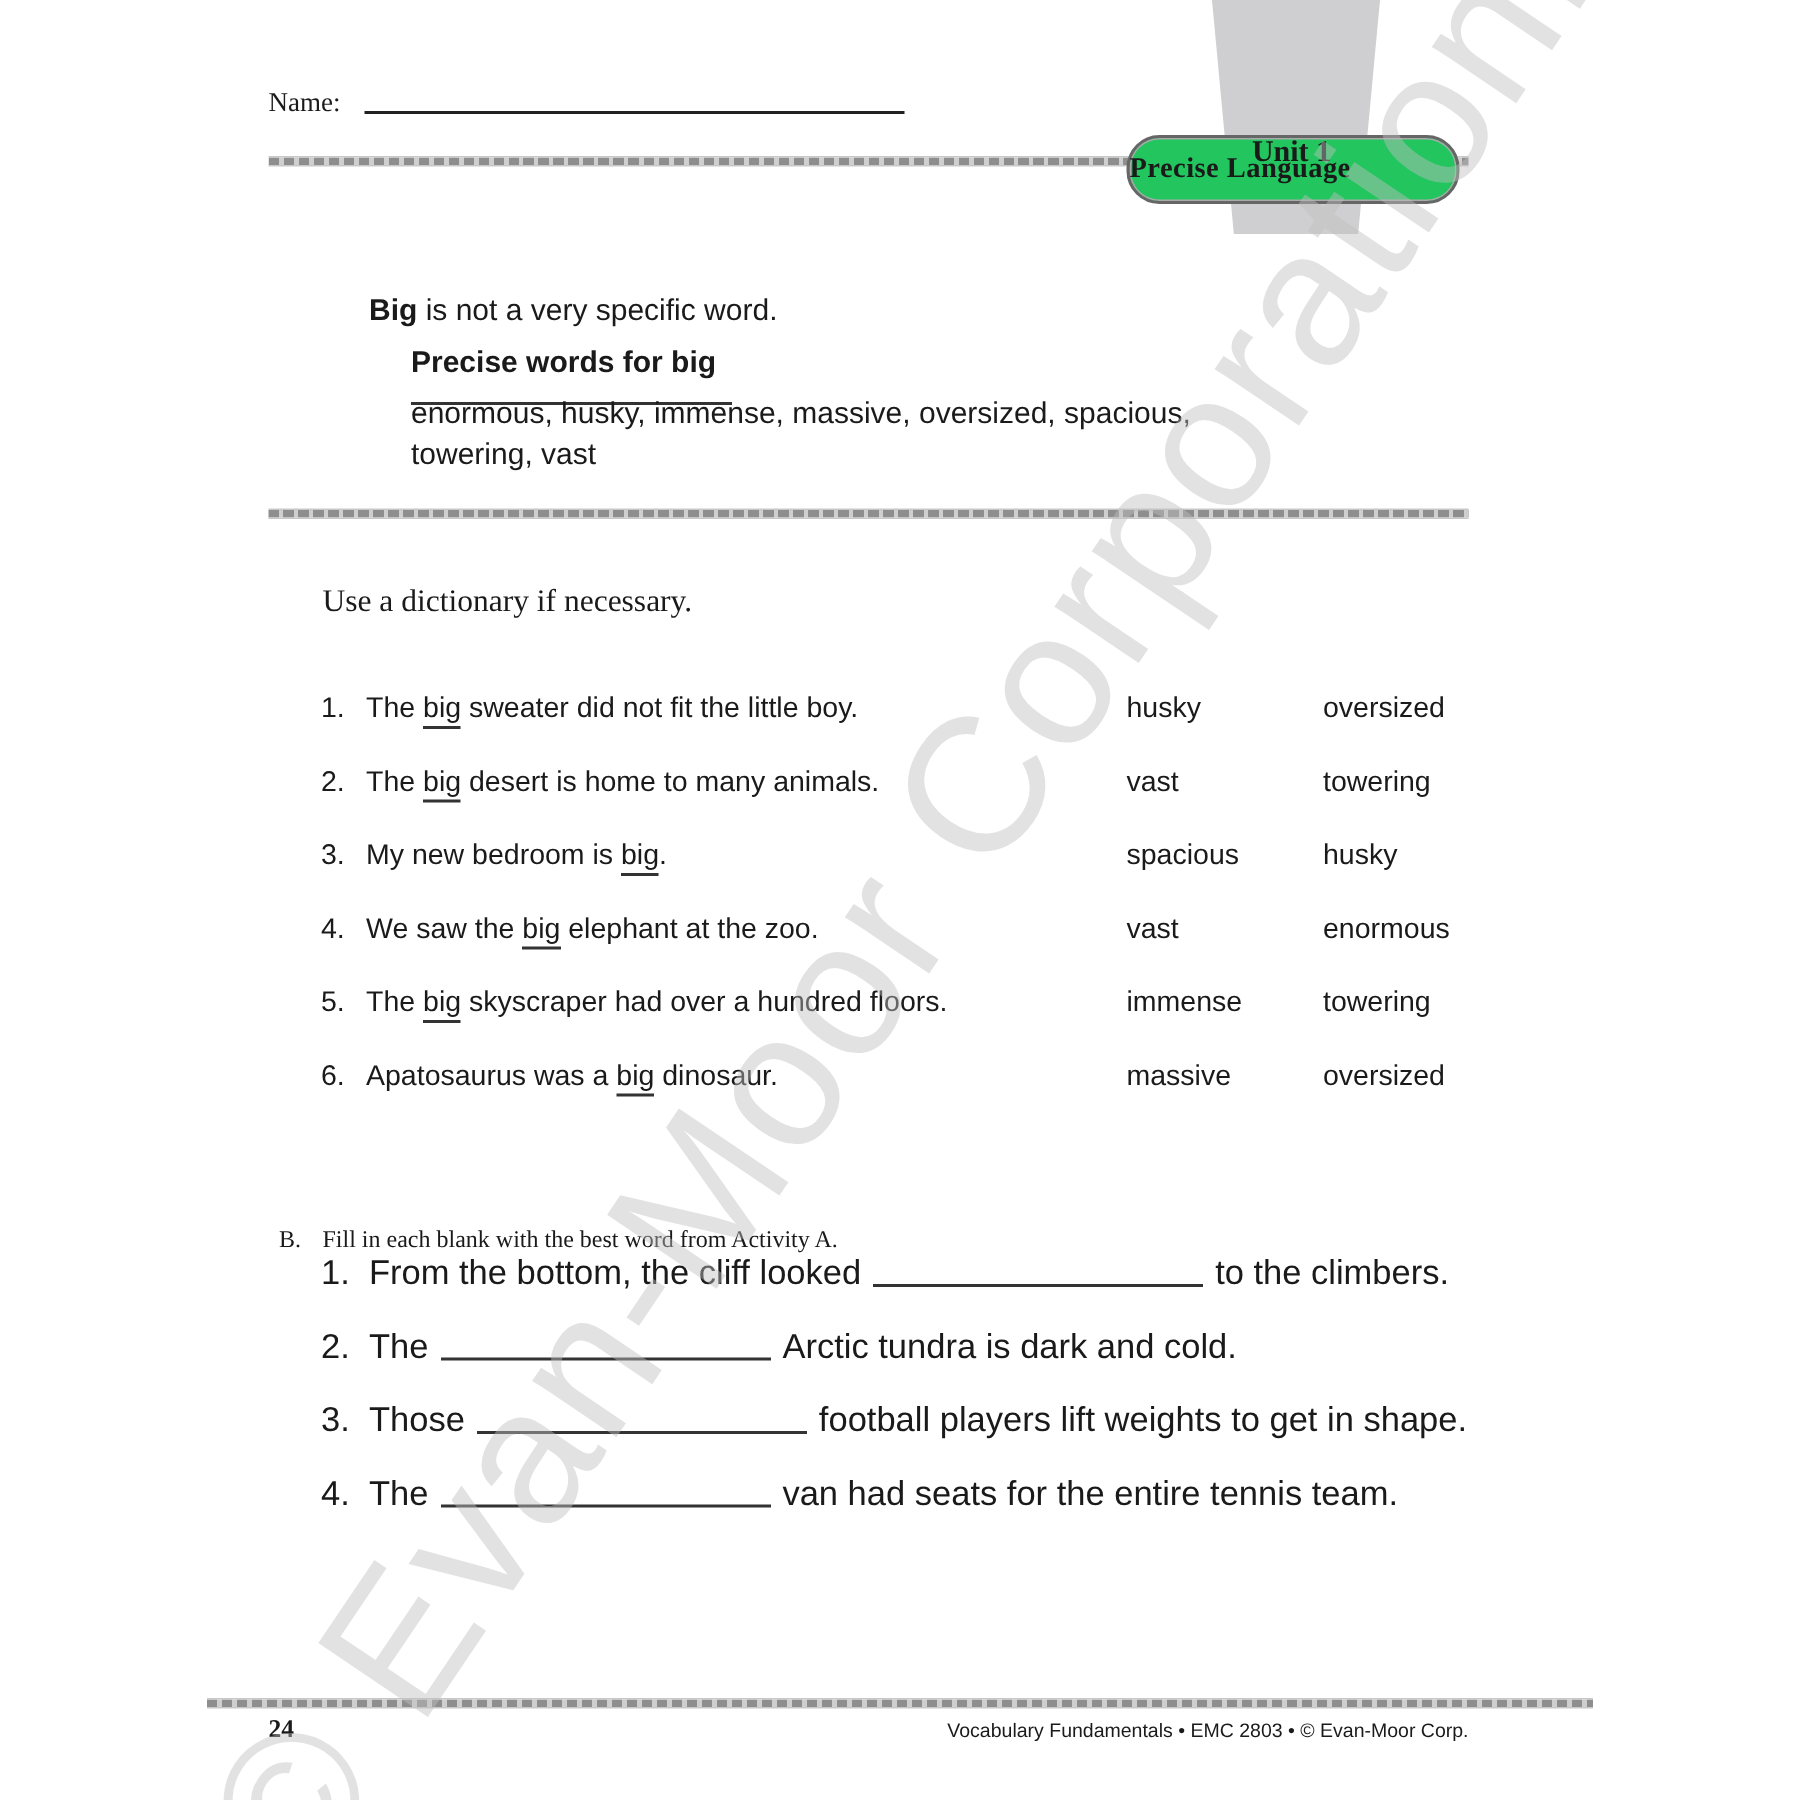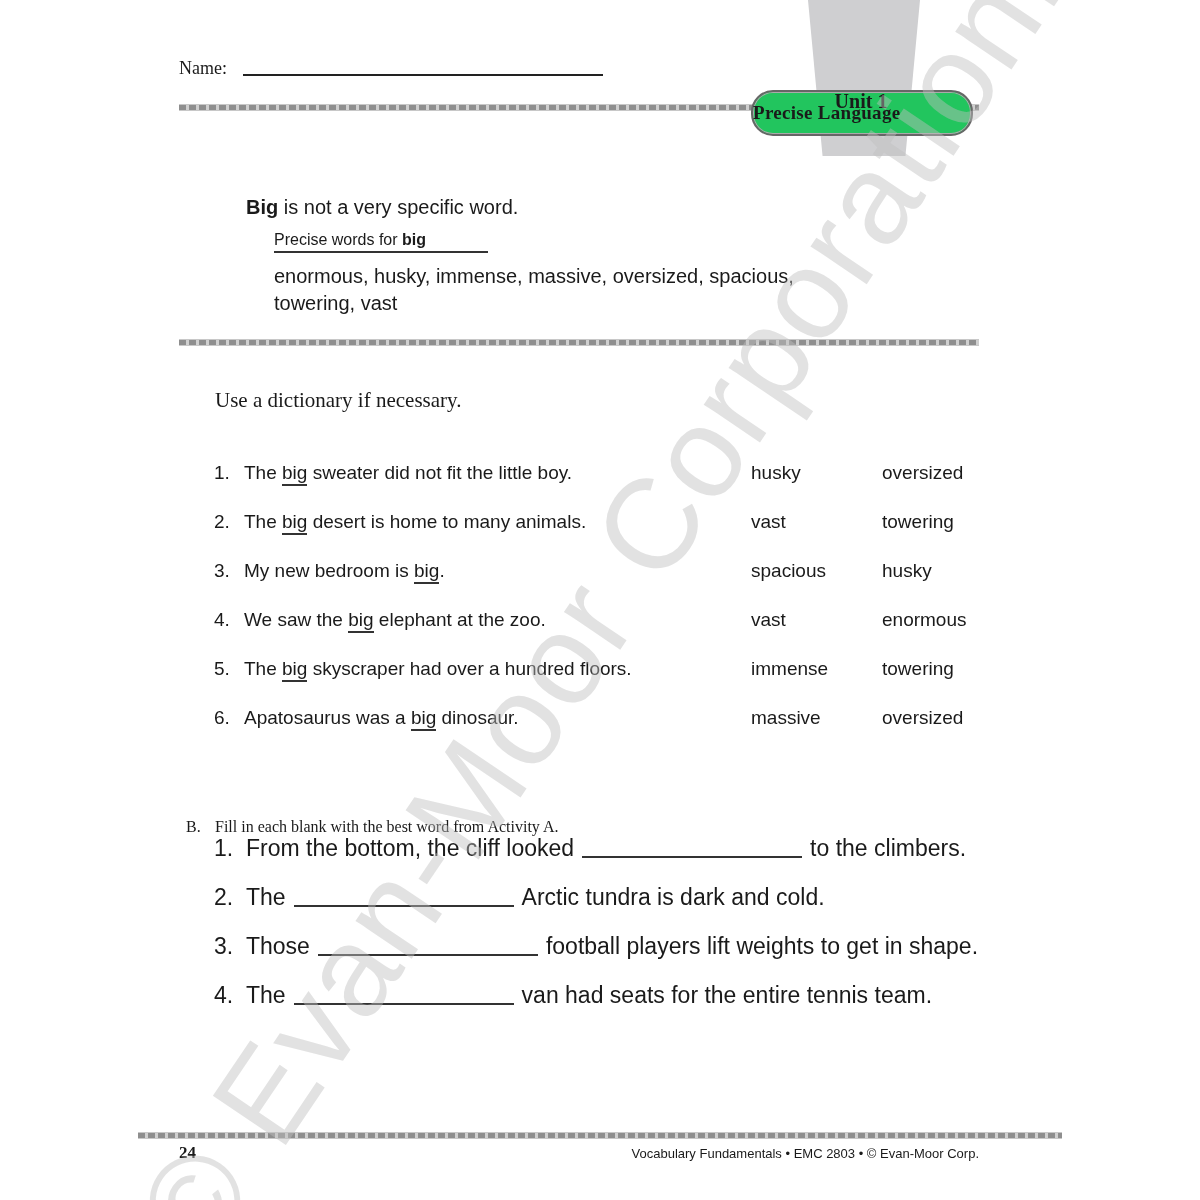--- a/index.html
+++ b/index.html
@@ -20,21 +20,21 @@
   .name-line { position:absolute; left:243px; top:74px; width:360px; border-bottom:2px solid #222; z-index:2; }
 
   .title-pill { position:absolute; left:751px; top:42px; width:218px; height:42px; border:2px solid #666;
     border-radius:22px; background:#22c55e; z-index:4; display:flex; align-items:center; justify-content:flex-start;
     box-shadow: inset 0 0 0 1px #aaa; margin-top: 48px; }
   .title-pill span { font-weight:bold; font-size:19px; letter-spacing:0.3px; }
   .unit-label { position:absolute; left:820px; top:90px; width:82px; text-align:center; font-weight:bold; font-size:20px; z-index:4; }
 
   .intro { position:absolute; left:217px; top:131px; font-size:23px; line-height:28px; z-index:2; }
   .big-note { position:absolute; left:246px; top:196px; font-size:20px; z-index:2; }
-  .precise-head { position:absolute; left:274px; top:231px; font-size:16px; border-bottom:2px solid #333; padding-bottom:2px; width:214px; z-index:2; }
+  .precise-head { position:absolute; left:274px; top:231px; font-size:20px; border-bottom:2px solid #333; padding-bottom:14px; width:214px; z-index:2;font-weight:bold; }
   .precise-list { position:absolute; left:274px; top:263px; font-size:20px; line-height:27px; width:600px; z-index:2; }
 
   .sectionA { position:absolute; left:184px; top:387px; font-size:21px; line-height:26px; z-index:2; }
   .sectionA .letter { display:inline-block; width:31px; }
   .sectionA .indent { padding-left:31px; }
 
   .q-row { position:absolute; left:214px; font-size:19px; z-index:2; height:24px; }
   .q-num { position:absolute; left:0; width:30px; }
   .q-text { position:absolute; left:30px; white-space:nowrap; }
   .q-text u { text-decoration:none; border-bottom:2px solid #333; padding-bottom:1px; }

